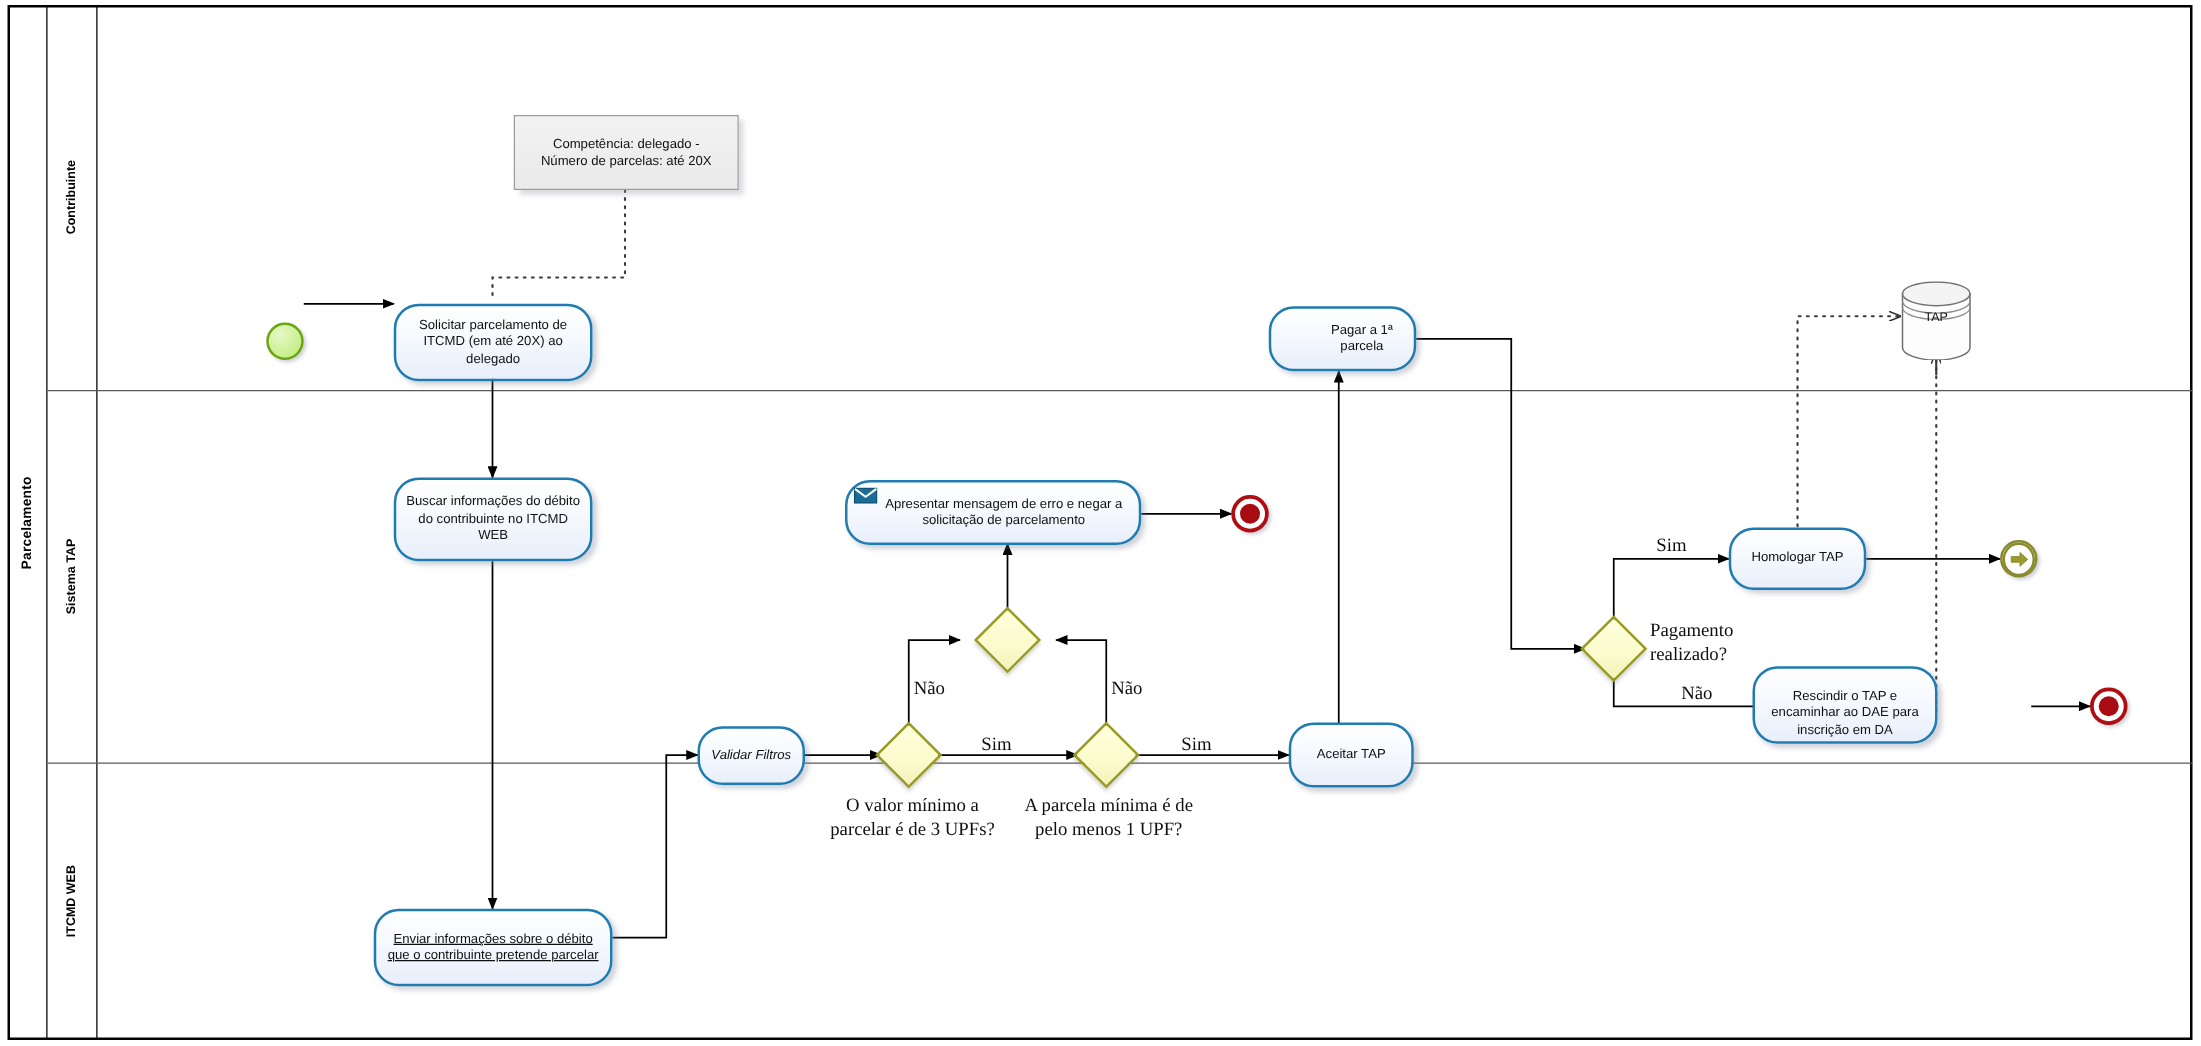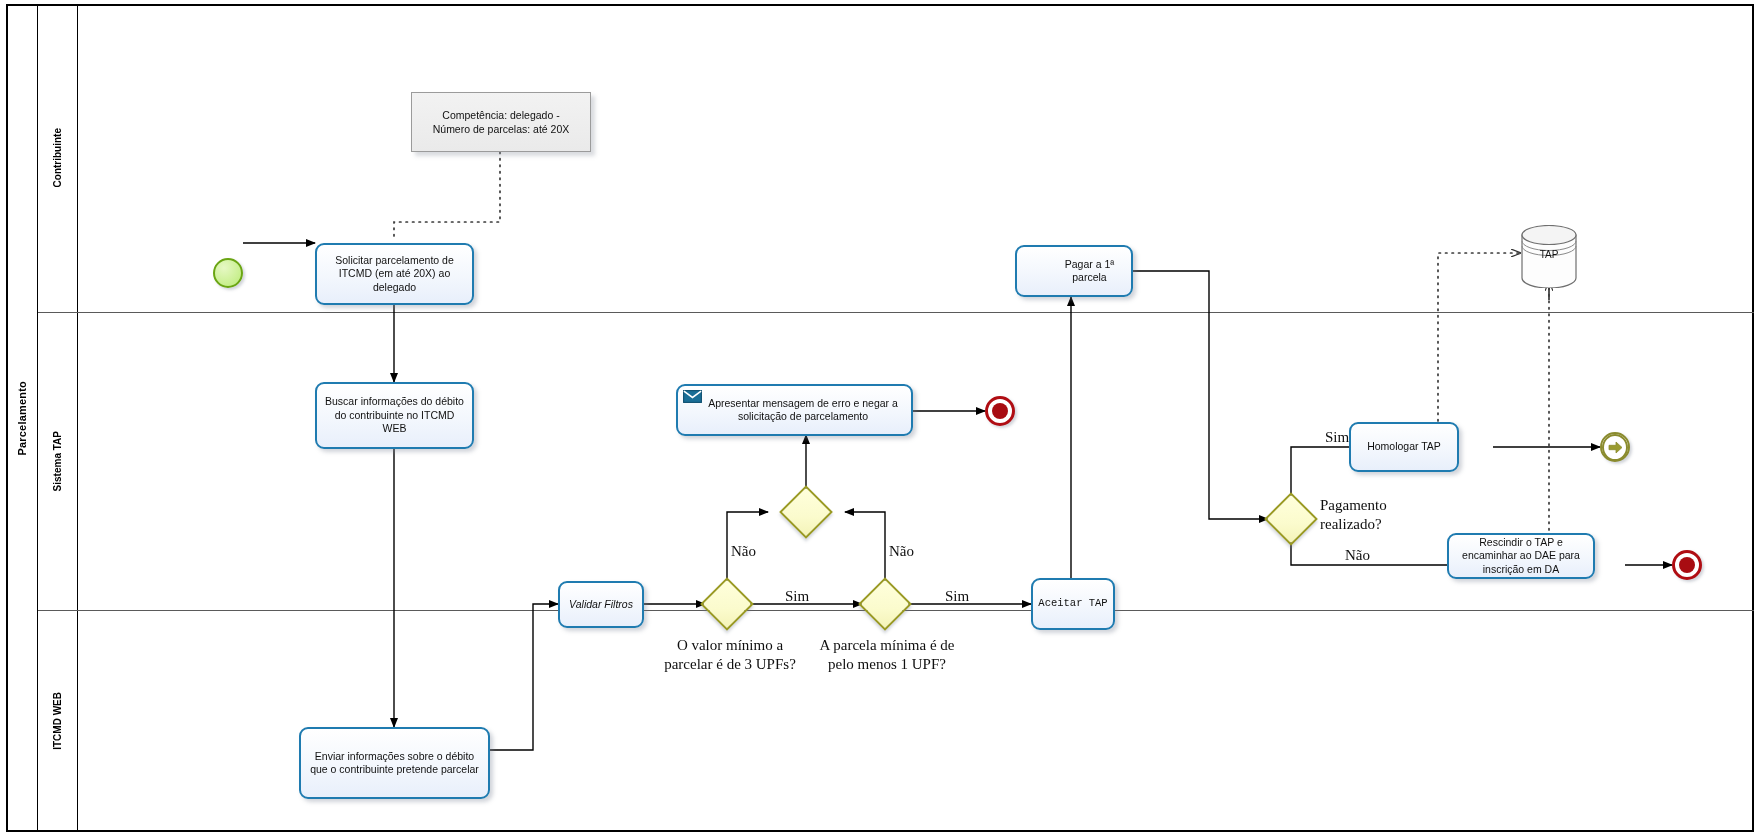--- a/index.html
+++ b/index.html
@@ -71,21 +71,21 @@
     width: 1716px;
     height: 0;
     border-top: 1px solid #5a5a5a;
   }
 
   
   .task {
     position: absolute;
     box-sizing: border-box;
     border: 2px solid #1f7bb0;
-    border-radius: 9px;
+    border-radius: 20px;
     background: linear-gradient(to bottom, #ffffff 0%, #f3f7fd 55%, #e8effb 100%);
     box-shadow: 3px 3px 4px rgba(120,130,145,0.35);
     display: flex;
     align-items: center;
     justify-content: center;
     text-align: center;
     padding: 2px 5px;
     font-size: 10.5px;
     line-height: 1.28;
     color: #101010;
@@ -290,51 +290,51 @@
   <div class="event ev-end" style="left:1672px; top:550px;"></div>
 
   <div class="task" style="left:315px; top:243px; width:159px; height:62px;">
     <span class="lbl">Solicitar parcelamento de ITCMD (em até 20X) ao delegado</span>
   </div>
 
   <div class="task" style="left:315px; top:382px; width:159px; height:67px;">
     <span class="lbl">Buscar informações do débito do contribuinte no ITCMD WEB</span>
   </div>
 
-  <div class="task" style="left:299px; top:727px; width:191px; height:72px;">
+  <div class="task" style="left:299px; top:727px; width:191px; height:62px;text-decoration:underline;">
     <span class="lbl">Enviar informações sobre o débito que o contribuinte pretende parcelar</span>
   </div>
 
   <div class="task" style="left:558px; top:581px; width:86px; height:47px;font-style:italic;">
     <span class="lbl">Validar Filtros</span>
   </div>
 
   <div class="task" style="left:676px; top:384px; width:237px; height:52px; padding-left:22px;">
     <span class="env-icon">
       <svg width="19" height="13" viewBox="0 0 19 13" aria-hidden="true">
         <rect x="0.6" y="0.6" width="17.8" height="11.8" fill="#1a6e96" stroke="#0d4f70" stroke-width="1.1"></rect>
         <path d="M0.9,1.1 L9.5,7.4 L18.1,1.1" fill="none" stroke="#ffffff" stroke-width="1.6"></path>
       </svg>
     </span>
     <span class="lbl">Apresentar mensagem de erro e negar a solicitação de parcelamento</span>
   </div>
 
-  <div class="task" style="left:1031px; top:578px; width:84px; height:52px;font-family:Liberation Mono, monospace;">
+  <div class="task" style="left:1031px; top:578px; width:100px; height:52px;">
     <span class="lbl">Aceitar TAP</span>
   </div>
 
   <div class="task" style="left:1015px; top:245px; width:118px; height:52px;padding-left:36px;">
     <span class="lbl">Pagar a 1ª parcela</span>
   </div>
 
-  <div class="task" style="left:1349px; top:422px; width:110px; height:50px;">
+  <div class="task" style="left:1383px; top:422px; width:110px; height:50px;">
     <span class="lbl">Homologar TAP</span>
   </div>
 
-  <div class="task" style="left:1447px; top:533px; width:148px; height:46px;">
+  <div class="task" style="left:1402px; top:533px; width:148px; height:62px;align-items:flex-end;">
     <span class="lbl">Rescindir o TAP e encaminhar ao DAE para inscrição em DA</span>
   </div>
 
   <div class="gateway" style="left:708px; top:585px;"></div>
   <div class="edge-label center" style="left:655px; top:636px; width:150px; white-space:pre-line;">O valor mínimo a
 parcelar é de 3 UPFs?</div>
 
   <div class="gateway" style="left:866px; top:585px;"></div>
   <div class="edge-label center" style="left:812px; top:636px; width:150px; white-space:pre-line;">A parcela  mínima é de
 pelo menos 1 UPF?</div>

